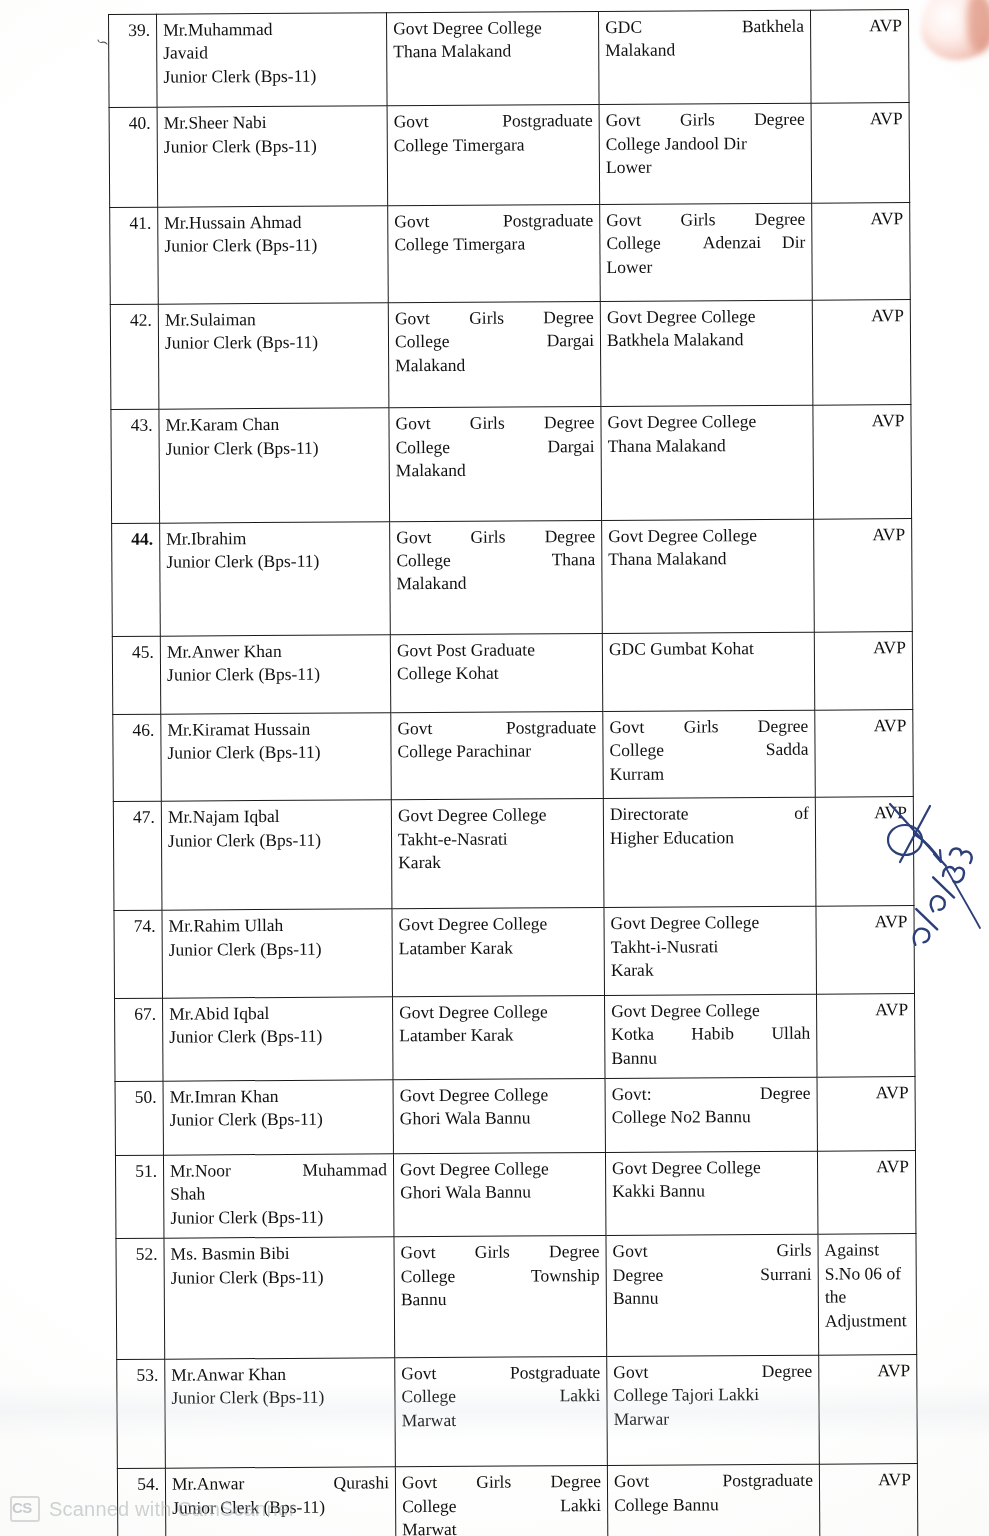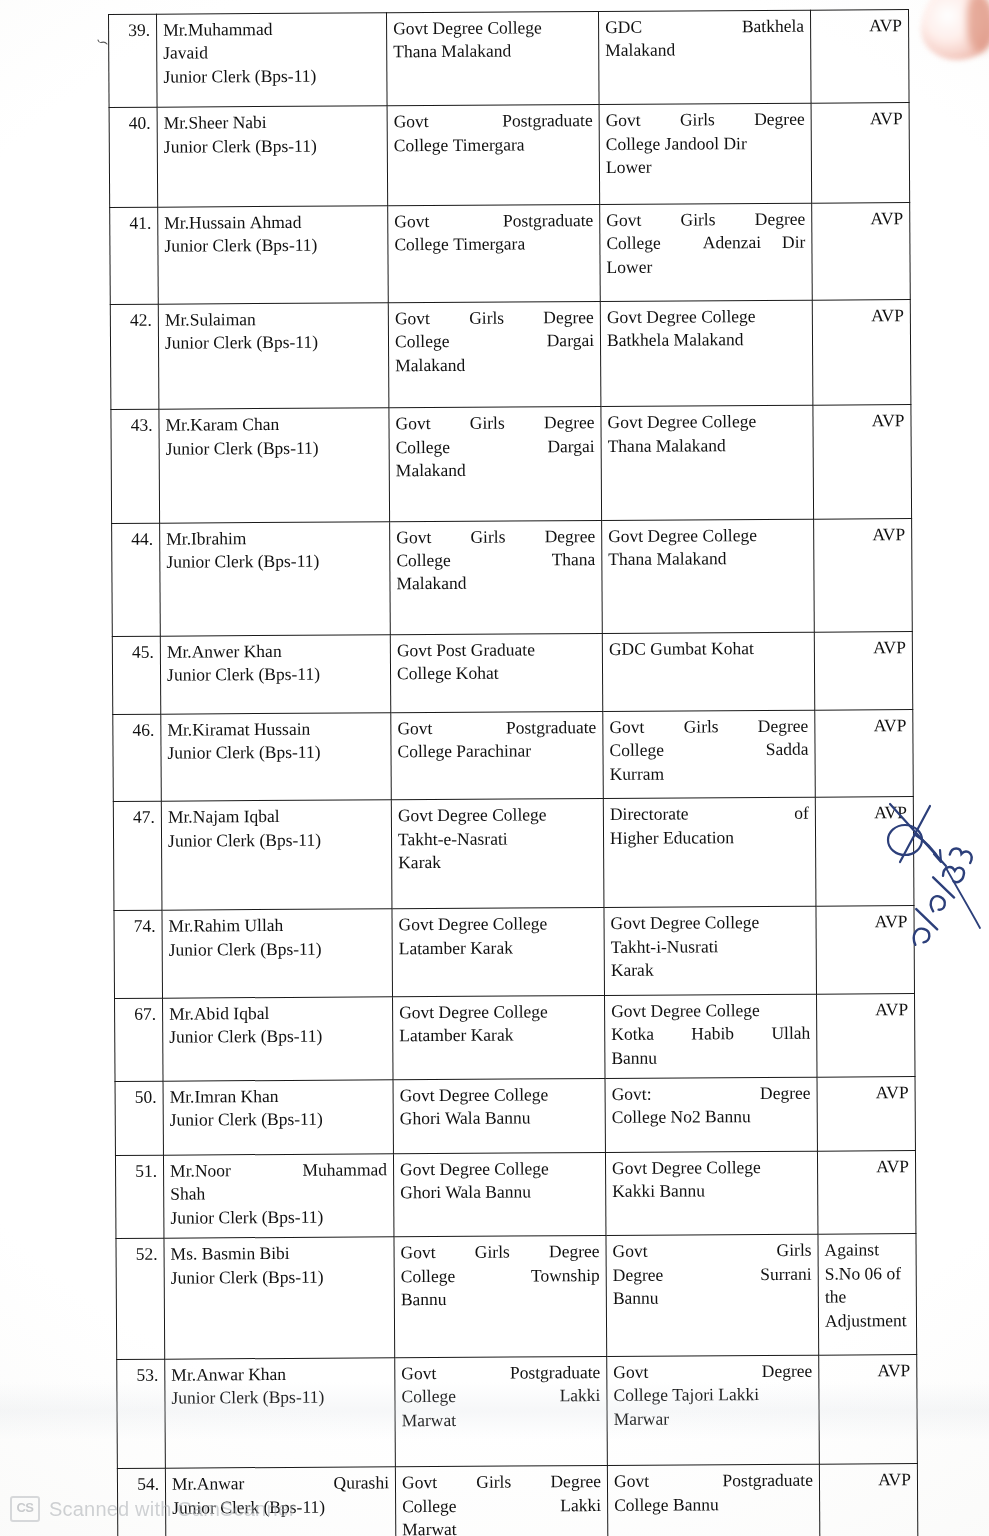--- a/index.html
+++ b/index.html
@@ -157,24 +157,24 @@
     gap: 9px;
     opacity: .55;
   }
   .cs-badge {
     width: 26px;
     height: 22px;
     border: 2px solid #b9bcc0;
     border-radius: 3px;
     color: #9fa3a8;
     font-family: "Liberation Sans", sans-serif;
-    font-size: 13px;
+    font-size: 15px;
     font-weight: 700;
     line-height: 19px;
-    text-align: center;
+    text-align: left;
     letter-spacing: -0.5px;
   }
   .cs-text {
     font-family: "Liberation Sans", sans-serif;
     font-size: 20px;
     color: #a9adb2;
     letter-spacing: .2px;
   }
 
   
@@ -289,21 +289,21 @@
               <span class="j">College&nbsp;&nbsp;&nbsp;&nbsp;&nbsp;&nbsp;&nbsp;&nbsp;&nbsp;&nbsp;&nbsp;Dargai</span>
               <span class="l">Malakand</span>
             </td>
             <td class="to" style="padding-bottom: 38px;">
               <span class="l">Govt&nbsp;Degree&nbsp;College</span>
               <span class="l">Thana&nbsp;Malakand</span>
             </td>
             <td class="rem" style="padding-bottom: 38px;">AVP</td>
           </tr>
           <tr class="r">
-            <td class="sno" style="padding-bottom: 38px;">44.</td>
+            <td class="sno" style="padding-bottom: 38px; font-weight: bold;">44.</td>
             <td class="name" style="padding-bottom: 38px;">
               <span class="nm single">Mr.Ibrahim</span>
               <span class="post">Junior&nbsp;Clerk&nbsp;(Bps-11)</span>
             </td>
             <td class="from" style="padding-bottom: 38px;">
               <span class="j">Govt&nbsp;&nbsp;&nbsp;Girls&nbsp;&nbsp;&nbsp;Degree</span>
               <span class="j">College&nbsp;&nbsp;&nbsp;&nbsp;&nbsp;&nbsp;&nbsp;&nbsp;&nbsp;&nbsp;&nbsp;Thana</span>
               <span class="l">Malakand</span>
             </td>
             <td class="to" style="padding-bottom: 38px;">

